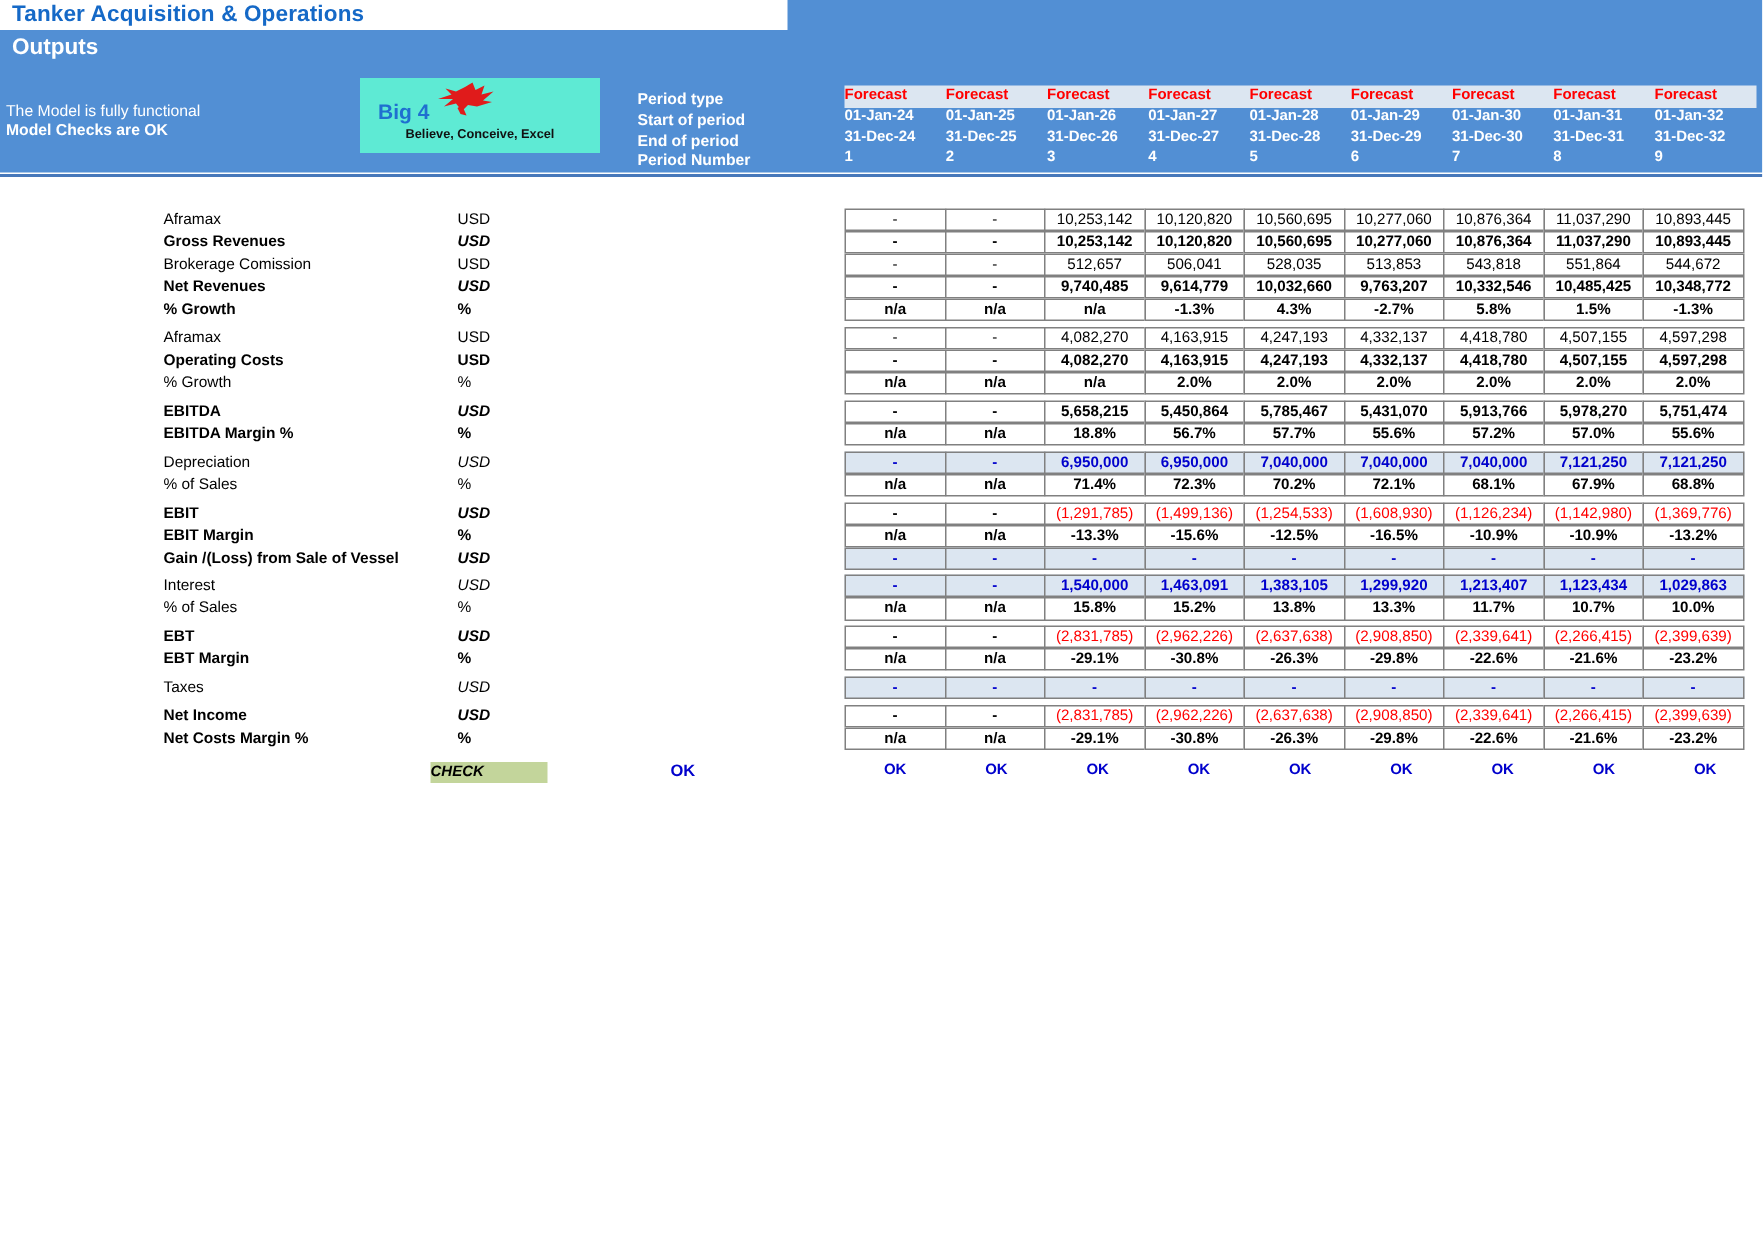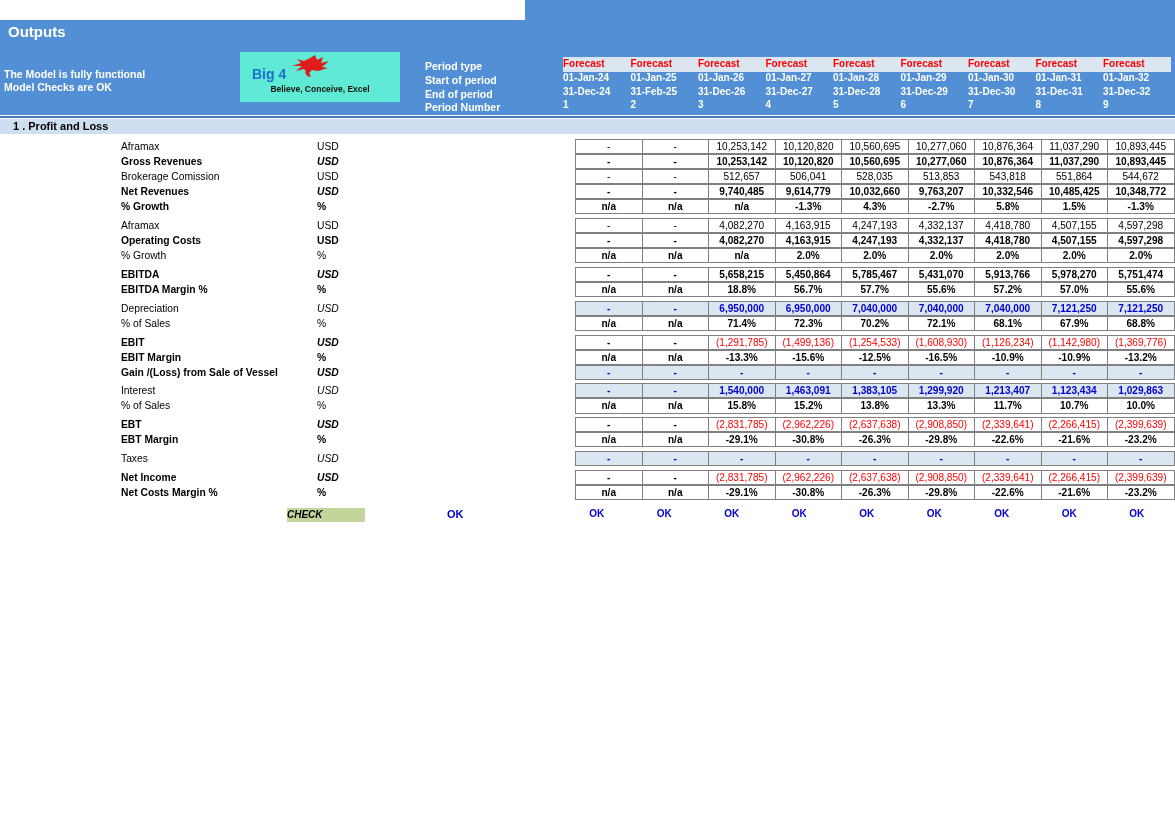--- a/index.html
+++ b/index.html
@@ -4,21 +4,21 @@
 <style>
   html,body{margin:0;padding:0;background:#ffffff;}
   body{width:1175px;height:829px;font-family:"Liberation Sans",sans-serif;-webkit-font-smoothing:antialiased;}
   .page{position:relative;width:1175px;height:829px;overflow:hidden;background:#ffffff;}
 
   
   .banner{position:absolute;left:0;top:0;width:1175px;height:115px;background:#528fd4;}
   .title-white{position:absolute;left:0;top:0;width:525px;height:20px;background:#ffffff;}
   .title-text{position:absolute;left:8px;top:1px;font-size:15px;font-weight:bold;color:#1569c7;letter-spacing:.1px;white-space:nowrap;}
   .subtitle-text{position:absolute;left:8px;top:23px;font-size:15px;font-weight:bold;color:#ffffff;white-space:nowrap;}
-  .model-line1{position:absolute;left:4px;top:68px;font-size:10.5px;font-weight:bold;color:#ffffff;white-space:nowrap;}
+  .model-line1{position:absolute;left:4px;top:68px;font-size:10.5px;font-weight:normal;color:#ffffff;white-space:nowrap;}
   .model-line2{position:absolute;left:4px;top:81px;font-size:10.5px;font-weight:bold;color:#ffffff;white-space:nowrap;}
 
   
   .logo{position:absolute;left:240px;top:52px;width:160px;height:50px;background:#5eead4;overflow:hidden;}
   .logo-big4{position:absolute;left:12px;top:14px;font-size:14px;font-weight:bold;color:#1f6fd0;}
   .logo-ws{position:absolute;left:79px;top:14px;font-size:14px;font-weight:bold;color:#1f6fd0;margin-top:44px;}
   .logo-tag{position:absolute;left:0;top:32px;width:160px;text-align:center;font-size:8.5px;font-weight:bold;color:#111111;}
   .logo-bird{position:absolute;left:48px;top:2px;width:44px;height:30px;}
 
   
@@ -30,21 +30,21 @@
   .hdr-cell.fc{color:#ff0000;}
   .hdr-cell.dt{color:#ffffff;}
   .hdr-cell.num{color:#ffffff;}
 
   
   .sec-rule{position:absolute;left:0;top:116px;width:1175px;height:2px;background:#4778ba;}
   .sec-bar{position:absolute;left:0;top:119px;width:1175px;height:15px;background:#cfdff1;}
   .sec-bar span{position:absolute;left:13px;top:1px;font-size:11px;font-weight:bold;color:#000000;}
 
   
-  .rows{position:absolute;left:0;top:139px;width:1029px;padding-left:12px;}
+  .rows{position:absolute;left:0;top:139px;width:1029px;}
   .row{position:relative;height:15.1px;}
   .row.gap{margin-top:3.6px;}
   .lbl{position:absolute;left:109px;top:0;font-size:10.3px;color:#000000;line-height:15.1px;white-space:nowrap;}
   .unit{position:absolute;left:305px;top:0;font-size:10.3px;color:#000000;line-height:15.1px;}
   .b{font-weight:bold;}
   .i{font-style:italic;}
 
   .grid{position:absolute;left:563px;top:0;display:flex;height:15.1px;}
   .cell{width:67.5px;height:15.1px;box-sizing:border-box;border:1px solid #808080;
         margin-left:-1px;text-align:center;font-size:10.1px;line-height:13.1px;color:#000000;background:#ffffff;}
@@ -60,20 +60,21 @@
   .check-grid{position:absolute;left:563px;top:508px;display:flex;}
   .check-grid .ok{width:67.5px;text-align:center;font-size:10px;font-weight:bold;color:#0000cc;}
 </style>
 </head>
 <body>
 
 <div class="page">
 
   <div class="banner">
     <div class="title-white"></div>
+    <div class="title-text">Tanker Acquisition &amp; Operations</div>
     <div class="subtitle-text">Outputs</div>
     <div class="model-line1">The Model is fully functional</div>
     <div class="model-line2">Model Checks are OK</div>
 
     <div class="logo">
       <div class="logo-big4">Big 4</div>
       <svg class="logo-bird" viewBox="0 0 44 30">
         <path d="M22 4 L27 1 L29 6 L35 3 L33 9 L41 7 L34 13 L40 14 L30 17 L24 16 L20 20 L16 15 L8 17 L14 12 L4 12 L13 9 L9 5 L16 7 Z" fill="#e01b1b"></path>
         <path d="M20 16 L23 23 L19 22 L17 18 Z" fill="#e01b1b"></path>
       </svg>
@@ -107,21 +108,21 @@
           <div class="hdr-cell dt">01-Jan-26</div>
           <div class="hdr-cell dt">01-Jan-27</div>
           <div class="hdr-cell dt">01-Jan-28</div>
           <div class="hdr-cell dt">01-Jan-29</div>
           <div class="hdr-cell dt">01-Jan-30</div>
           <div class="hdr-cell dt">01-Jan-31</div>
           <div class="hdr-cell dt">01-Jan-32</div>
         </div>
       <div class="hdr-row" id="hdr-end">
           <div class="hdr-cell dt">31-Dec-24</div>
-          <div class="hdr-cell dt">31-Feb-25</div>
+          <div class="hdr-cell dt">31-Dec-25</div>
           <div class="hdr-cell dt">31-Dec-26</div>
           <div class="hdr-cell dt">31-Dec-27</div>
           <div class="hdr-cell dt">31-Dec-28</div>
           <div class="hdr-cell dt">31-Dec-29</div>
           <div class="hdr-cell dt">31-Dec-30</div>
           <div class="hdr-cell dt">31-Dec-31</div>
           <div class="hdr-cell dt">31-Dec-32</div>
         </div>
       <div class="hdr-row" id="hdr-num">
           <div class="hdr-cell num">1</div>
@@ -131,23 +132,20 @@
           <div class="hdr-cell num">5</div>
           <div class="hdr-cell num">6</div>
           <div class="hdr-cell num">7</div>
           <div class="hdr-cell num">8</div>
           <div class="hdr-cell num">9</div>
         </div>
     </div>
   </div>
 
   <div class="sec-rule"></div>
-  <div class="sec-bar">
-    <span>1 . Profit and Loss</span>
-  </div>
 
   <div class="rows" id="rows-host">
       <div class="row">
         <div class="lbl">Aframax</div>
         <div class="unit">USD</div>
         <div class="grid">
           <div class="cell">-</div>
           <div class="cell">-</div>
           <div class="cell">10,253,142</div>
           <div class="cell">10,120,820</div>

